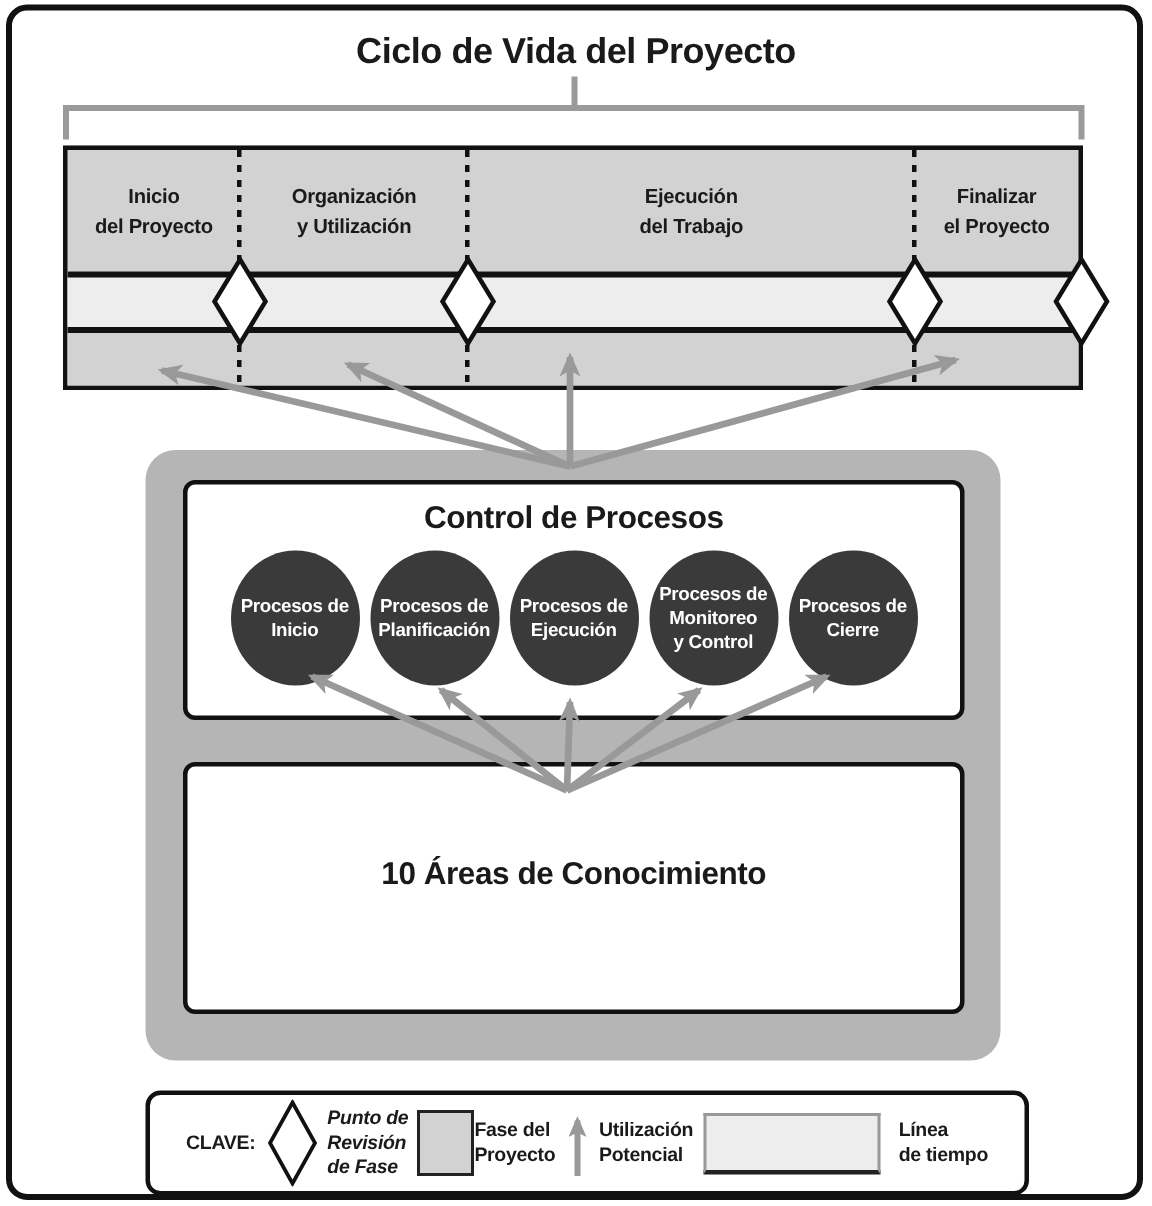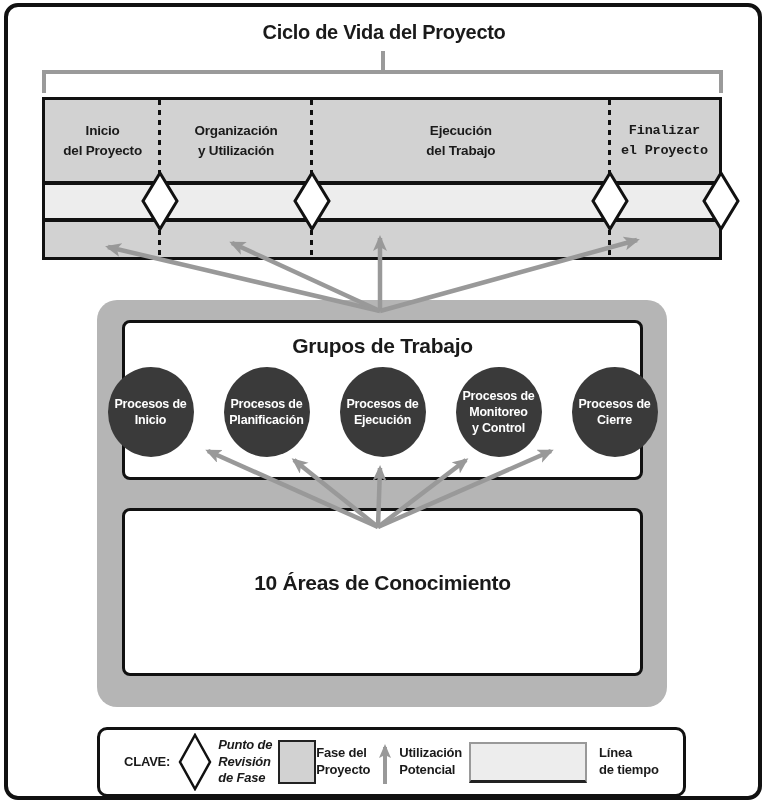--- a/index.html
+++ b/index.html
@@ -1,47 +1,47 @@
 <!DOCTYPE html>
 <html><head>
 <meta charset="utf-8">
 <style>
   html,body{margin:0;padding:0;background:#fff;}
   body{width:768px;height:804px;position:relative;font-family:"Liberation Sans",sans-serif;color:#1a1a1a;overflow:hidden;}
   .abs{position:absolute;}
   
   .page-frame{left:4px;top:3px;width:750px;height:789px;border:4px solid #111;border-radius:14px;background:#fff;}
   
-  .diagram-title{left:0;top:21px;width:768px;text-align:center;font-size:20px;font-weight:bold;letter-spacing:-0.3px;}
+  .diagram-title{left:0;top:21px;width:768px;text-align:center;font-size:24px;font-weight:bold;letter-spacing:-0.3px;}
   
   .overlay{left:0;top:0;width:768px;height:804px;pointer-events:none;}
   
   .phase-band{left:42px;top:97px;width:674px;height:157px;border:3px solid #111;background:#d2d2d2;}
   .phase-cells{position:absolute;left:0;top:0;width:100%;height:81px;display:flex;}
   .phase-cell{display:flex;align-items:center;justify-content:center;}
   .phase-cell:nth-child(1){flex:0 0 17.1%;}
   .phase-cell:nth-child(2){flex:0 0 22.5%;}
   .phase-cell:nth-child(3){flex:0 0 44.2%;}
-  .phase-cell:nth-child(4){flex:1 1 auto;font-family:Liberation Mono, monospace;}
+  .phase-cell:nth-child(4){flex:1 1 auto;}
   .phase-label{font-size:13.5px;font-weight:bold;text-align:center;white-space:pre-line;line-height:1.45;letter-spacing:-0.2px;}
   .timeline-strip{position:absolute;left:0;top:81px;width:100%;height:33px;background:#ededed;border-top:4px solid #111;border-bottom:4px solid #111;}
   .band-bottom-strip{position:absolute;left:0;top:122px;width:100%;height:35px;background:#d2d2d2;}
   .phase-divider{position:absolute;top:0;bottom:0;width:3px;background:repeating-linear-gradient(to bottom,#111 0 5px,rgba(0,0,0,0) 5px 10px);}
   .divider-1{left:113px;}
   .divider-2{left:265px;}
   .divider-3{left:563px;}
   
   .process-container{left:97px;top:300px;width:570px;height:407px;background:#b5b5b5;border-radius:20px;}
   .white-box{position:absolute;left:25px;width:515px;background:#fff;border:3px solid #111;border-radius:8px;}
   .process-groups-box{top:20px;height:154px;}
   .knowledge-areas-box{top:208px;height:162px;}
   .section-title{text-align:center;font-size:21px;font-weight:bold;letter-spacing:-0.3px;}
   .process-groups-title{margin-top:11px;}
   .knowledge-areas-title{margin-top:60px;}
-  .circles-row{margin-top:9px;display:flex;justify-content:center;gap:30px;}
+  .circles-row{margin-top:9px;display:flex;justify-content:center;gap:7px;}
   .process-circle{width:86px;height:90px;border-radius:50%;background:#3a3a3a;display:flex;align-items:center;justify-content:center;flex:0 0 auto;}
   .circle-label{color:#fff;font-size:12.5px;font-weight:bold;text-align:center;white-space:pre-line;line-height:1.3;letter-spacing:-0.2px;}
   
   .legend-box{left:97px;top:727px;width:567px;height:64px;background:#fff;border:3px solid #111;border-radius:10px;display:flex;align-items:center;padding:0 8px;}
   .legend-text{font-size:13px;font-weight:bold;line-height:1.3;white-space:pre-line;letter-spacing:-0.2px;}
   .legend-clave{margin-left:16px;}
   .legend-diamond{margin-left:8px;flex:0 0 auto;}
   .legend-gate-label{margin-left:6px;font-style:italic;}
   .phase-swatch{margin-left:6px;width:34px;height:40px;background:#d2d2d2;border:2px solid #222;flex:0 0 auto;}
   .legend-phase-label{}
@@ -90,21 +90,21 @@
 
 <svg class="abs overlay" viewBox="0 0 768 804" width="768" height="804">
   <polygon points="160,173 177,201 160,229 143,201" fill="#fff" stroke="#111" stroke-width="3"></polygon>
   <polygon points="312,173 329,201 312,229 295,201" fill="#fff" stroke="#111" stroke-width="3"></polygon>
   <polygon points="610,173 627,201 610,229 593,201" fill="#fff" stroke="#111" stroke-width="3"></polygon>
   <polygon points="721,173 738,201 721,229 704,201" fill="#fff" stroke="#111" stroke-width="3"></polygon>
 </svg>
 
 <div class="abs process-container">
   <div class="white-box process-groups-box">
-    <div class="section-title process-groups-title">Grupos de Trabajo</div>
+    <div class="section-title process-groups-title">Control de Procesos</div>
     <div class="circles-row">
       <div class="process-circle">
         <div class="circle-label">Procesos de
 Inicio</div>
       </div>
       <div class="process-circle">
         <div class="circle-label">Procesos de
 Planificación</div>
       </div>
       <div class="process-circle">

